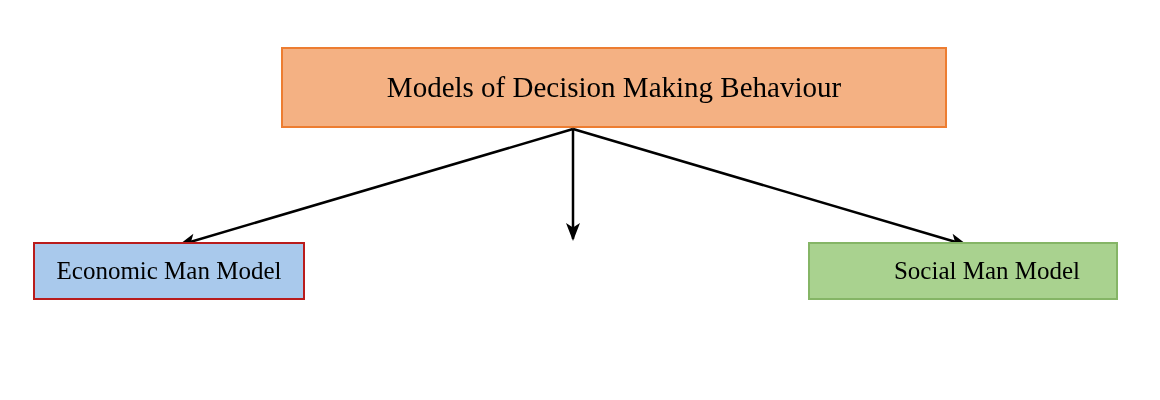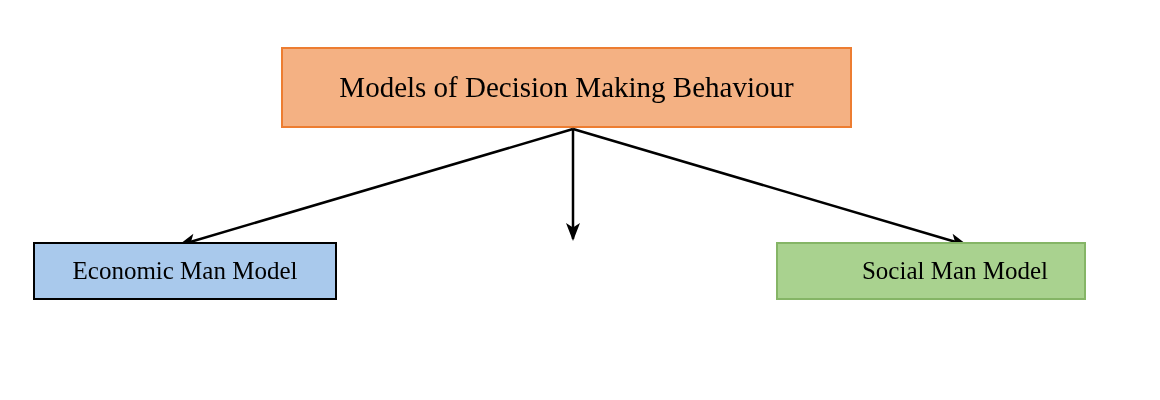--- a/index.html
+++ b/index.html
@@ -20,46 +20,46 @@
     display: flex;
     align-items: center;
     justify-content: center;
     text-align: center;
     color: #000000;
     box-sizing: border-box;
   }
   .node-root {
     left: 281px;
     top: 47px;
-    width: 571px;
+    width: 666px;
     height: 81px;
     background: #F4B183;
     border: 2px solid #ED7D31;
     font-size: 29px;
   }
   .node-economic {
     left: 33px;
     top: 242px;
-    width: 304px;
+    width: 272px;
     height: 58px;
     background: #A9C9EC;
-    border: 2px solid #000000;
+    border: 2px solid #b91c1c;
     font-size: 25px;
   }
   .node-administrative {
     left: 398px;
     top: 241px;
     width: 354px;
     height: 60px;
     background: linear-gradient(to bottom, #ABABAB 0%, #7B7B7B 100%);
     border: 2px solid #1A1A1A;
     font-size: 25px;
   }
   .node-social {
-    left: 776px;
+    left: 808px;
     top: 242px;
     width: 310px;
     height: 58px;
     background: #A9D28F;
     border: 2px solid #85B566;
     font-size: 25px;
     padding-left: 48px;
   }
   .connectors {
     position: absolute;

